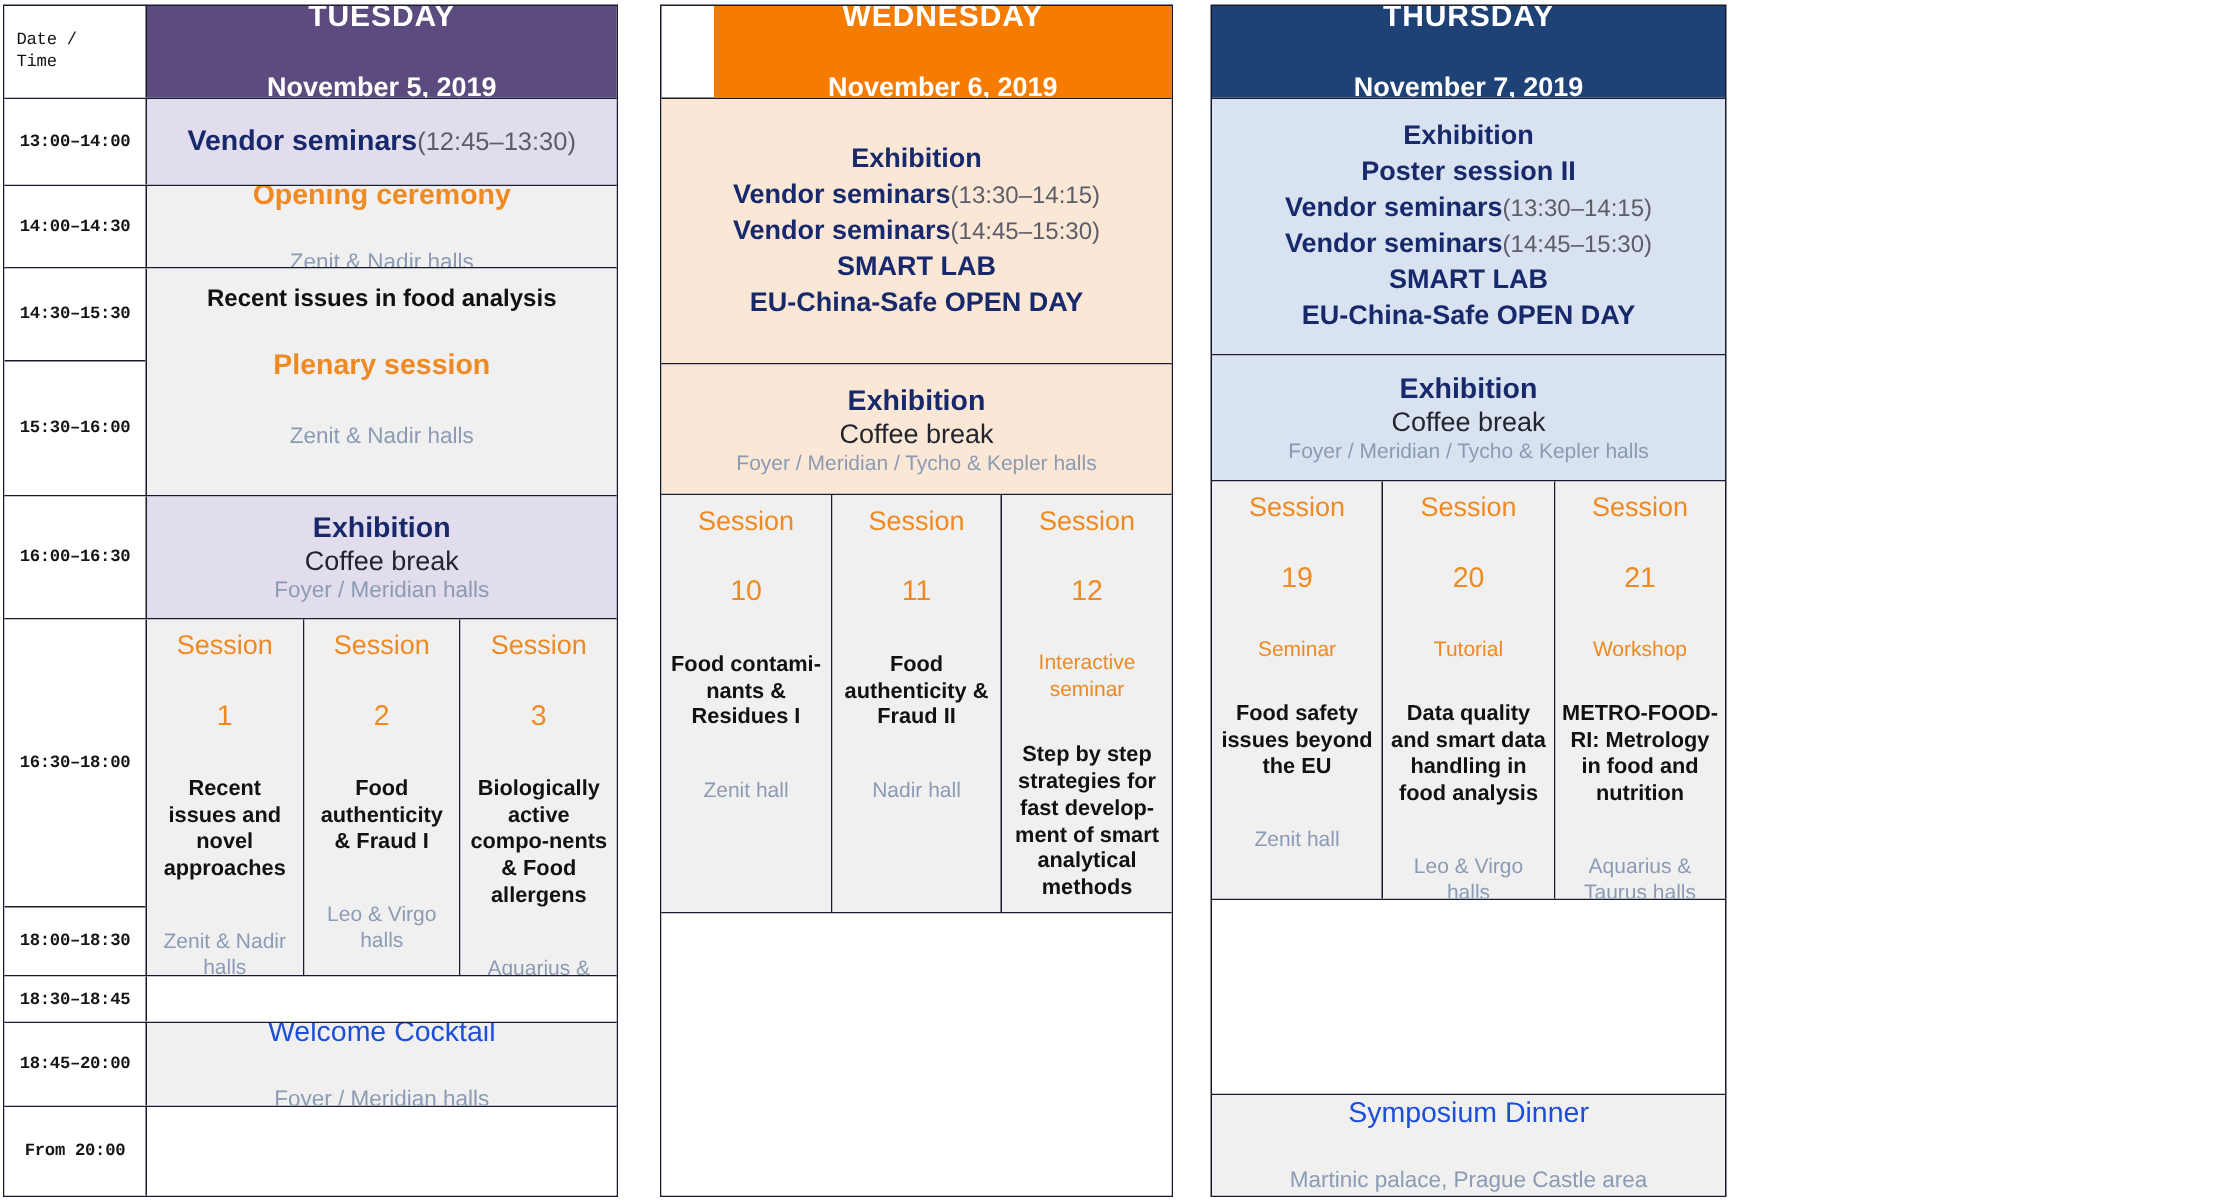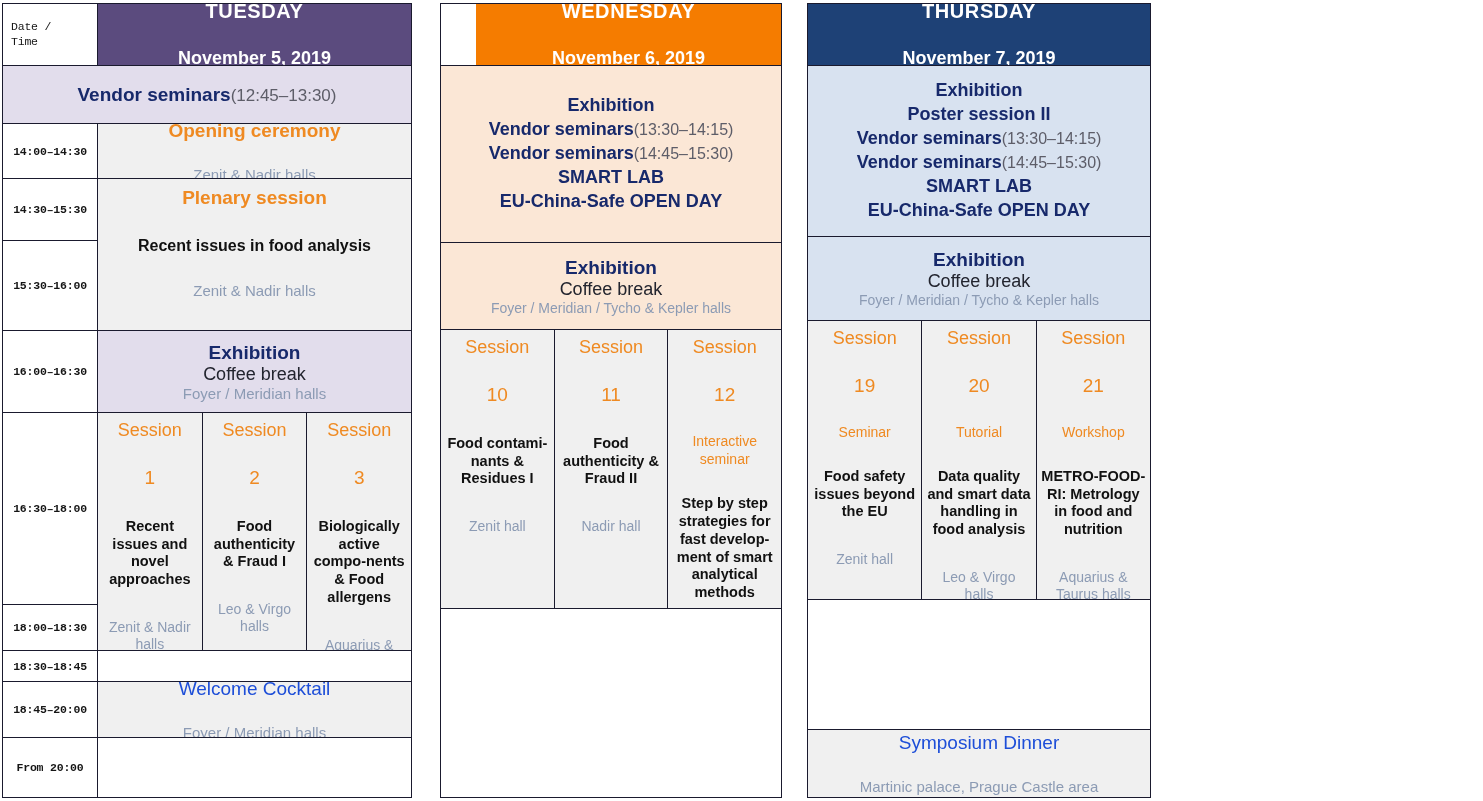--- a/index.html
+++ b/index.html
@@ -137,20 +137,21 @@
         <span class="l">Date /</span>
         <span class="l">Time</span>
       </div>
       <div class="cell dayhdr" style="background:#5b4b7e; height:100%;">
         <span class="dow">TUESDAY</span>
         <span class="date">November 5, 2019</span>
       </div>
     </div>
 
     <div class="row" style="height:58px;">
+      <div class="cell timecol" style="height:100%;">13:00–14:00</div>
       <div class="cell fill-purple-lt" style="flex:1;height:100%;">
         <span class="vendline t19 navy">
           <span>Vendor seminars</span><span class="paren t17">(12:45–13:30)</span>
         </span>
       </div>
     </div>
 
     <div class="row" style="height:55px;">
       <div class="cell timecol" style="height:100%;">14:00–14:30</div>
       <div class="cell fill-grey" style="flex:1;height:100%;">
@@ -158,22 +159,22 @@
         <span class="line t15 hall">Zenit &amp; Nadir halls</span>
       </div>
     </div>
 
     <div class="row" style="height:152px;">
       <div class="cell timecol" style="height:100%;padding:0;justify-content:flex-start;">
         <div class="cell" style="height:62px;width:100%;border-bottom:1.1px solid #1a1a2e;">14:30–15:30</div>
         <div class="cell" style="height:90px;width:100%;">15:30–16:00</div>
       </div>
       <div class="cell fill-grey" style="flex:1;height:100%;justify-content:flex-start;padding-top:8px;">
+        <span class="line t16 black" style="margin-top:4px;">Recent issues in food analysis</span>
         <span class="line t19 orange" style="font-weight:bold;">Plenary session</span>
-        <span class="line t16 black" style="margin-top:4px;">Recent issues in food analysis</span>
         <span class="line t15 hall" style="margin-top:3px;">Zenit &amp; Nadir halls</span>
       </div>
     </div>
 
     <div class="row" style="height:82px;">
       <div class="cell timecol" style="height:100%;">16:00–16:30</div>
       <div class="cell fill-purple-lt" style="flex:1;height:100%;">
         <span class="line t19 navy">Exhibition</span>
         <span class="line t18 thin" style="color:#22242e;">Coffee break</span>
         <span class="line t15 hall">Foyer / Meridian halls</span>

